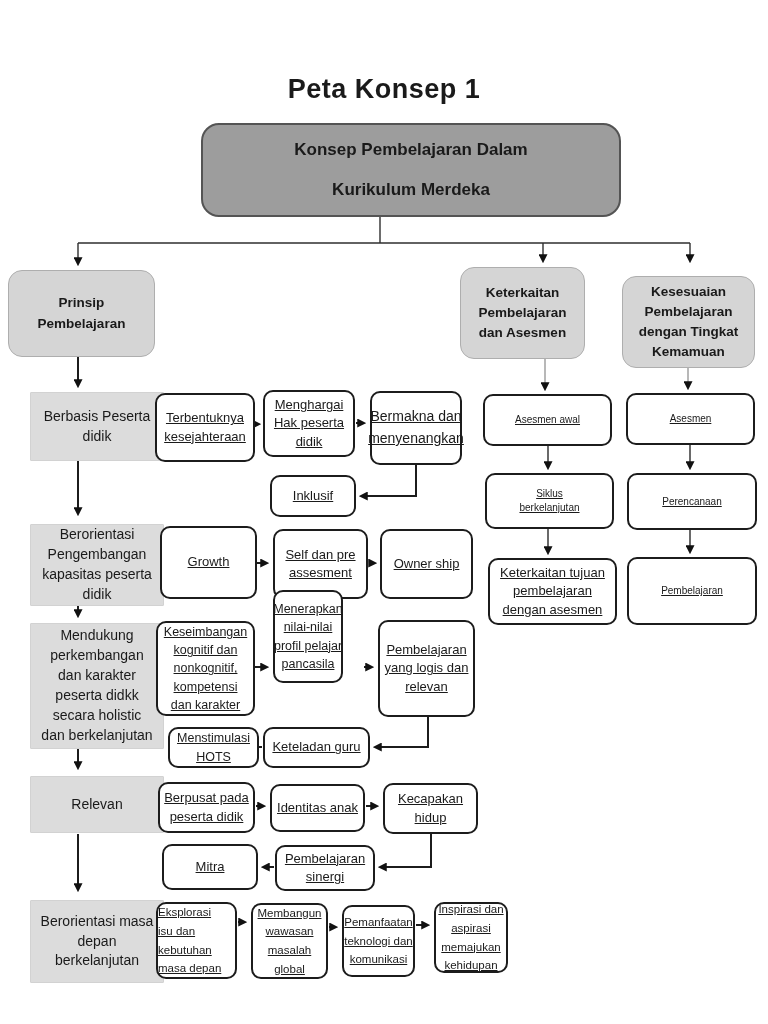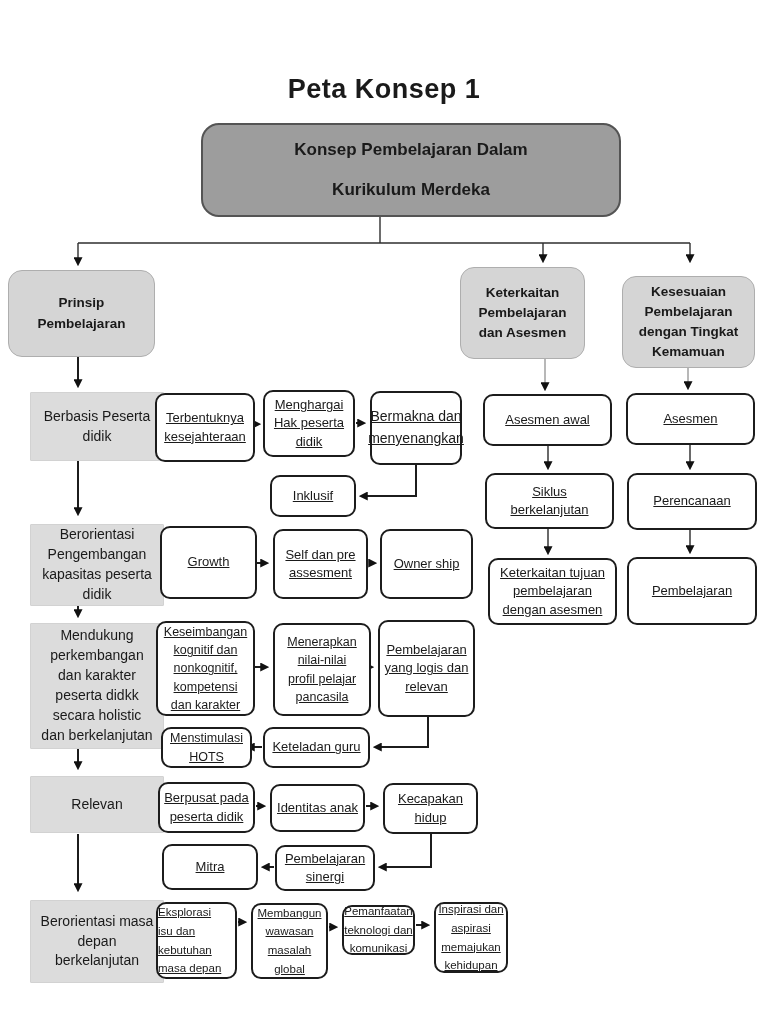--- a/index.html
+++ b/index.html
@@ -34,21 +34,21 @@
     font-size:14px;line-height:1.42;margin-left:16px;
   }
   .white{
     background:#ffffff;border:2px solid var(--node-border);border-radius:10px;
     font-size:13px;
     text-decoration:underline;
   }
   .f12{font-size:12.5px;line-height:1.45;}
   .f11{font-size:14px;line-height:1.55;}
   .f115{font-size:11.5px;line-height:1.62;}
-  .f135{font-size:13px;}
+  .f135{font-size:10px;}
   .alignleft{text-align:left;justify-content:flex-start;}
   svg.connectors{position:absolute;left:0;top:0;pointer-events:none;}
   .ln{stroke:var(--line);stroke-width:2;fill:none;}
   .ln-thin{stroke:#2e2e2e;stroke-width:1.4;fill:none;}
   .ln-gray{stroke:#929292;stroke-width:1.3;fill:none;}
   .ln-mid{stroke:#2a2a2a;stroke-width:1.4;fill:none;}
 </style>
 </head>
 <body>
 
@@ -150,49 +150,49 @@
 <div class="node white" style="left:160px;top:526px;width:97px;height:73px">Growth</div>
 <div class="node white" style="left:273px;top:529px;width:95px;height:70px">Self dan pre
 assesment</div>
 <div class="node white" style="left:380px;top:529px;width:93px;height:70px">Owner ship</div>
 
 <div class="node white f12" style="left:156px;top:621px;width:99px;height:95px">Keseimbangan
 kognitif dan
 nonkognitif,
 kompetensi
 dan karakter</div>
-<div class="node white f12" style="left:273px;top:623px;width:98px;height:93px">Menerapkan
+<div class="node white f12" style="left:273px;top:590px;width:70px;height:93px">Menerapkan
 nilai-nilai
 profil pelajar
 pancasila</div>
 <div class="node white" style="left:378px;top:620px;width:97px;height:97px">Pembelajaran
 yang logis dan
 relevan</div>
-<div class="node white f12" style="left:161px;top:727px;width:91px;height:41px">Menstimulasi
+<div class="node white f12" style="left:168px;top:727px;width:91px;height:41px">Menstimulasi
 HOTS</div>
 <div class="node white" style="left:263px;top:727px;width:107px;height:41px">Keteladan guru</div>
 
 <div class="node white" style="left:158px;top:782px;width:97px;height:51px">Berpusat pada
 peserta didik</div>
 <div class="node white" style="left:270px;top:784px;width:95px;height:48px">Identitas anak</div>
 <div class="node white" style="left:383px;top:783px;width:95px;height:51px">Kecapakan
 hidup</div>
 <div class="node white" style="left:162px;top:844px;width:96px;height:46px">Mitra</div>
 <div class="node white" style="left:275px;top:845px;width:100px;height:46px">Pembelajaran
 sinergi</div>
 
 <div class="node white f115 alignleft" style="left:156px;top:902px;width:81px;height:77px">Eksplorasi
 isu dan
 kebutuhan
 masa depan</div>
 <div class="node white f115" style="left:251px;top:903px;width:77px;height:76px">Membangun
 wawasan
 masalah
 global</div>
-<div class="node white f115" style="left:342px;top:905px;width:73px;height:50px">Pemanfaatan
+<div class="node white f115" style="left:342px;top:905px;width:73px;height:72px">Pemanfaatan
 teknologi dan
 komunikasi</div>
 <div class="node white f115" style="left:434px;top:902px;width:74px;height:71px">Inspirasi dan
 aspirasi
 memajukan
 kehidupan</div>
 
 <div class="node white f135" style="left:483px;top:394px;width:129px;height:52px">Asesmen awal</div>
 <div class="node white f135" style="left:485px;top:473px;width:129px;height:56px">Siklus
 berkelanjutan</div>

